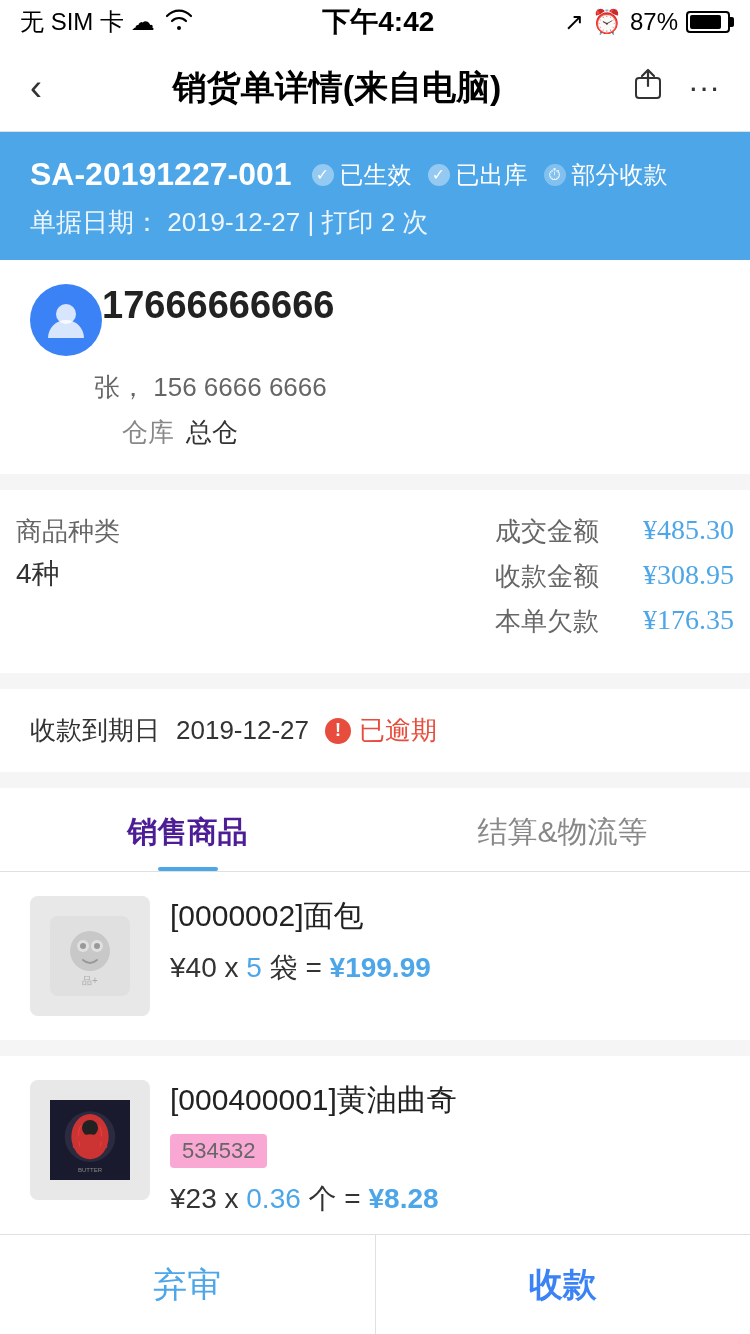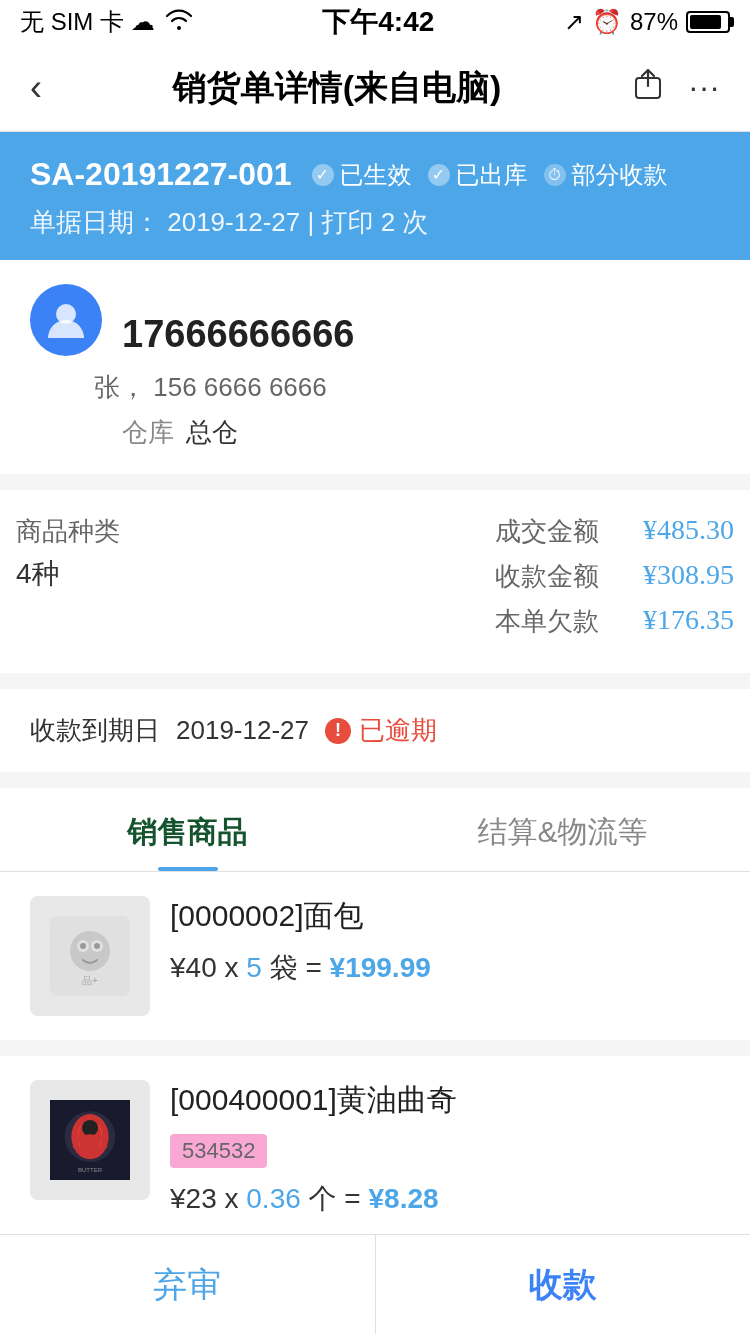--- a/index.html
+++ b/index.html
@@ -110,22 +110,21 @@
     }
 
     
     .customer-section {
       background: #fff;
       padding: 24px 30px;
       margin-bottom: 16px;
     }
     .customer-row {
       display: flex;
-      align-items: flex-end;
-      gap: 20px;
+      align-items: flex-start;
       margin-bottom: 14px;
     }
     .avatar {
       width: 72px; height: 72px; border-radius: 50%;
       background: #3b82f6;
       display: flex; align-items: center; justify-content: center;
       color: #fff; font-size: 36px;
       flex-shrink: 0;
     }
     .customer-name {
@@ -208,21 +207,21 @@
     .tab {
       flex: 1;
       text-align: center;
       padding: 24px 0 18px;
       font-size: 30px;
       color: #888;
       cursor: pointer;
       position: relative;
     }
     .tab.active {
-      color: #14532d;
+      color: #4c1d95;
       font-weight: 600;
     }
     .tab.active::after {
       content: '';
       position: absolute;
       bottom: 0;
       left: 50%;
       transform: translateX(-50%);
       width: 60px; height: 4px;
       background: #4da6e8;

